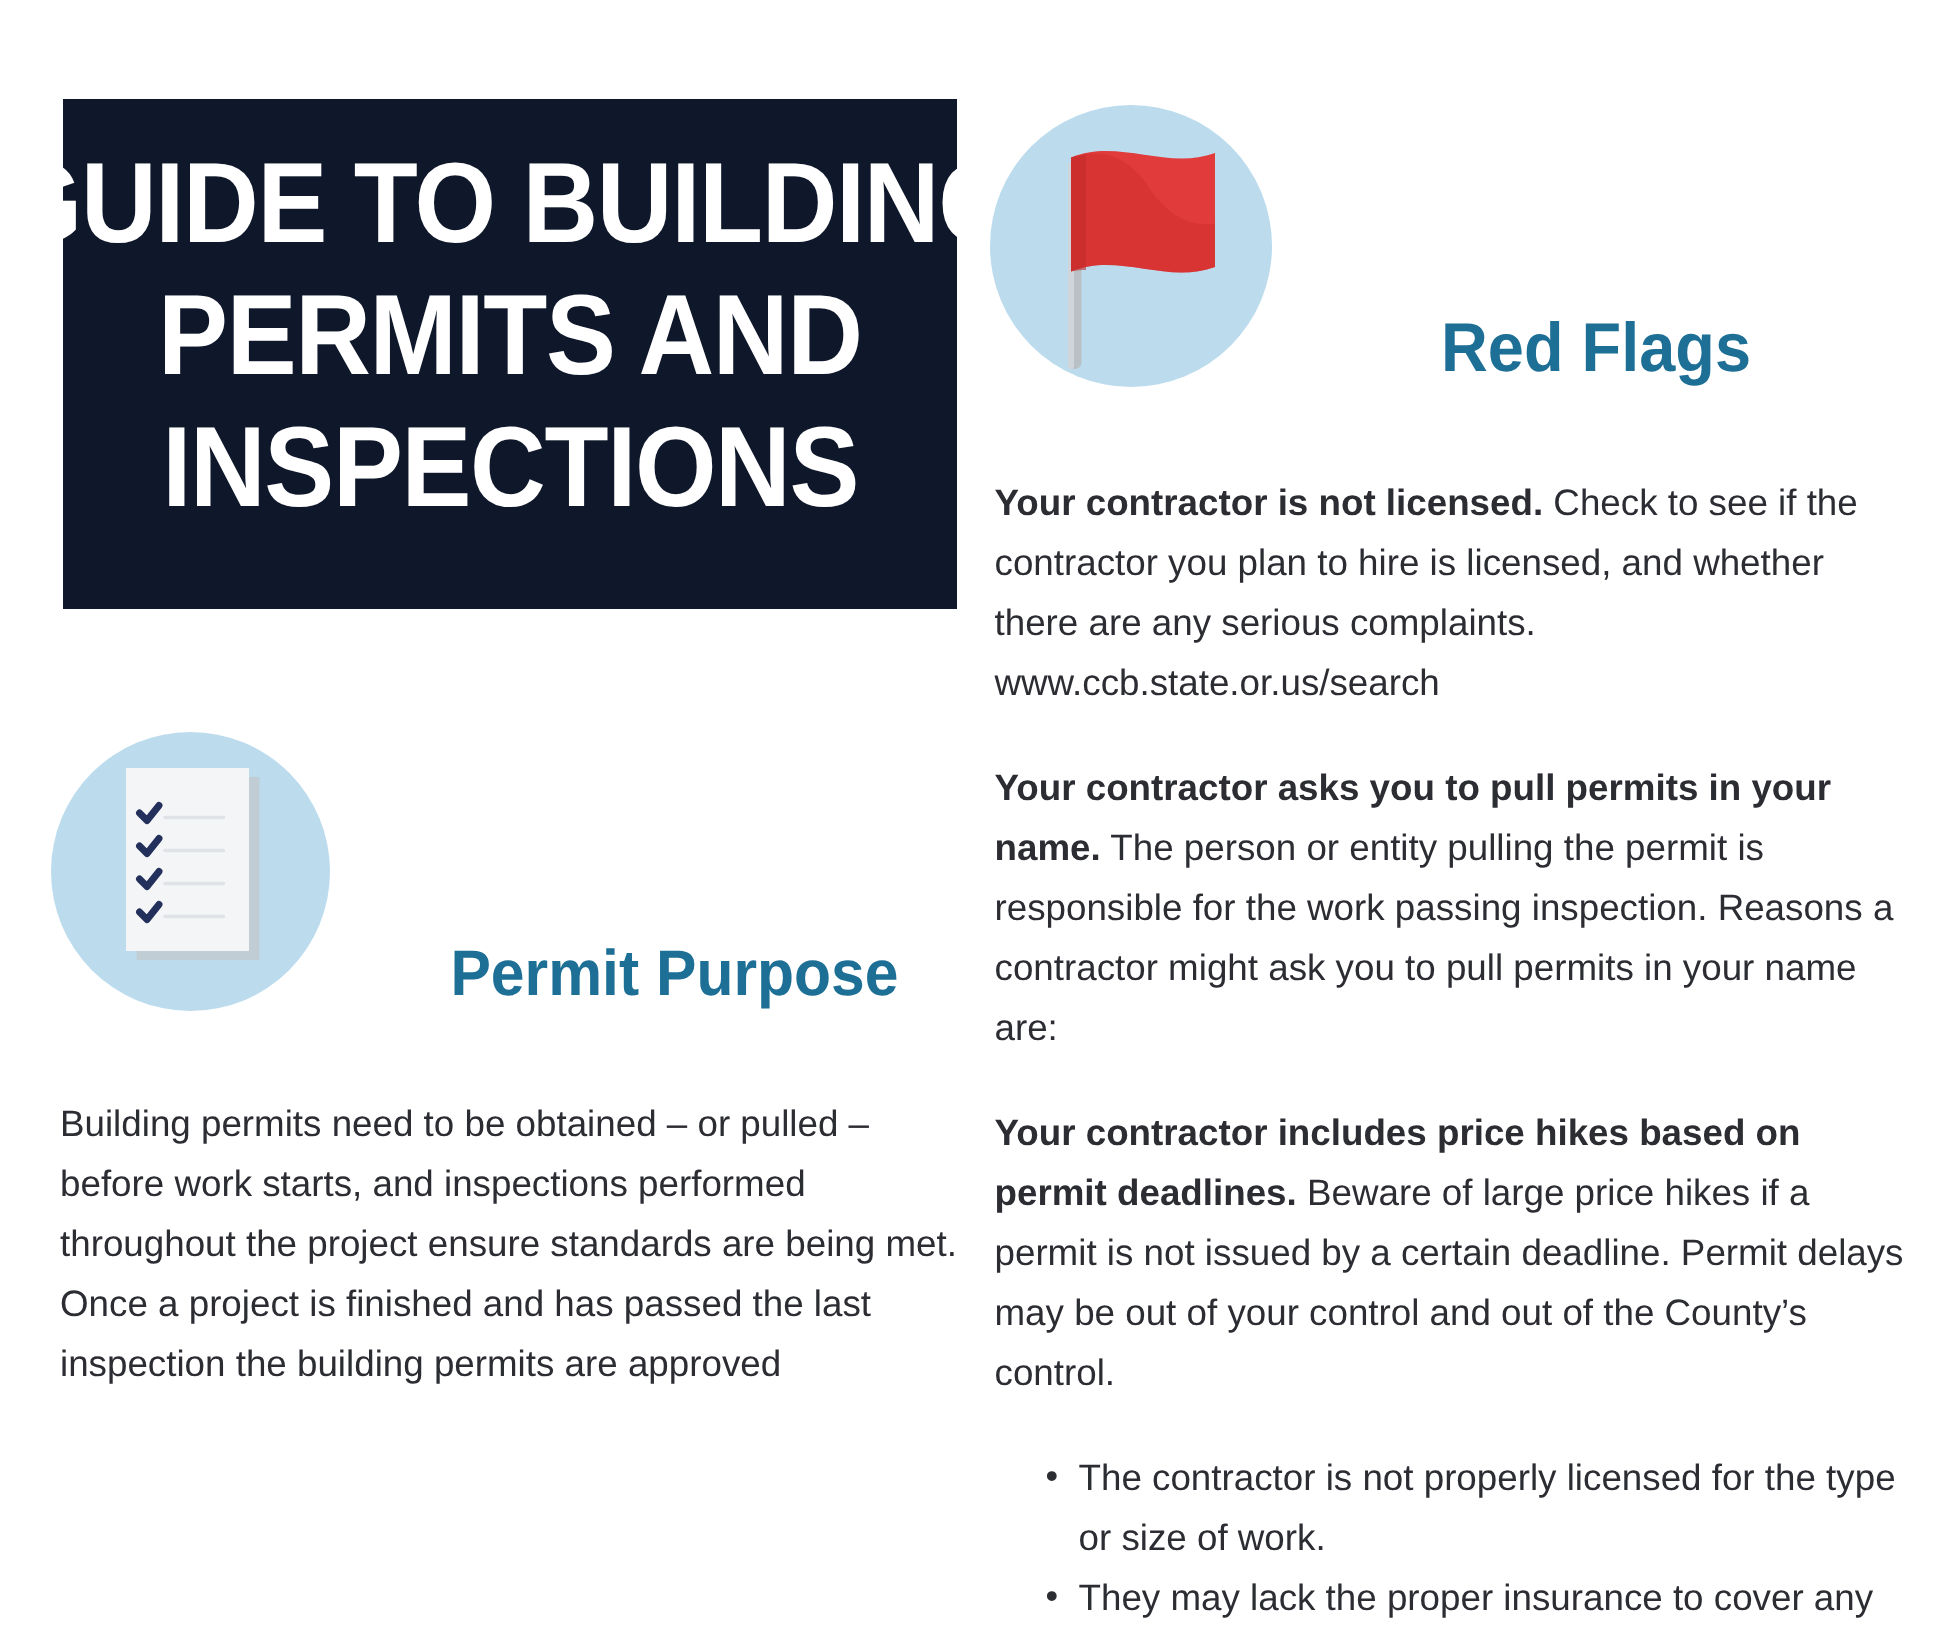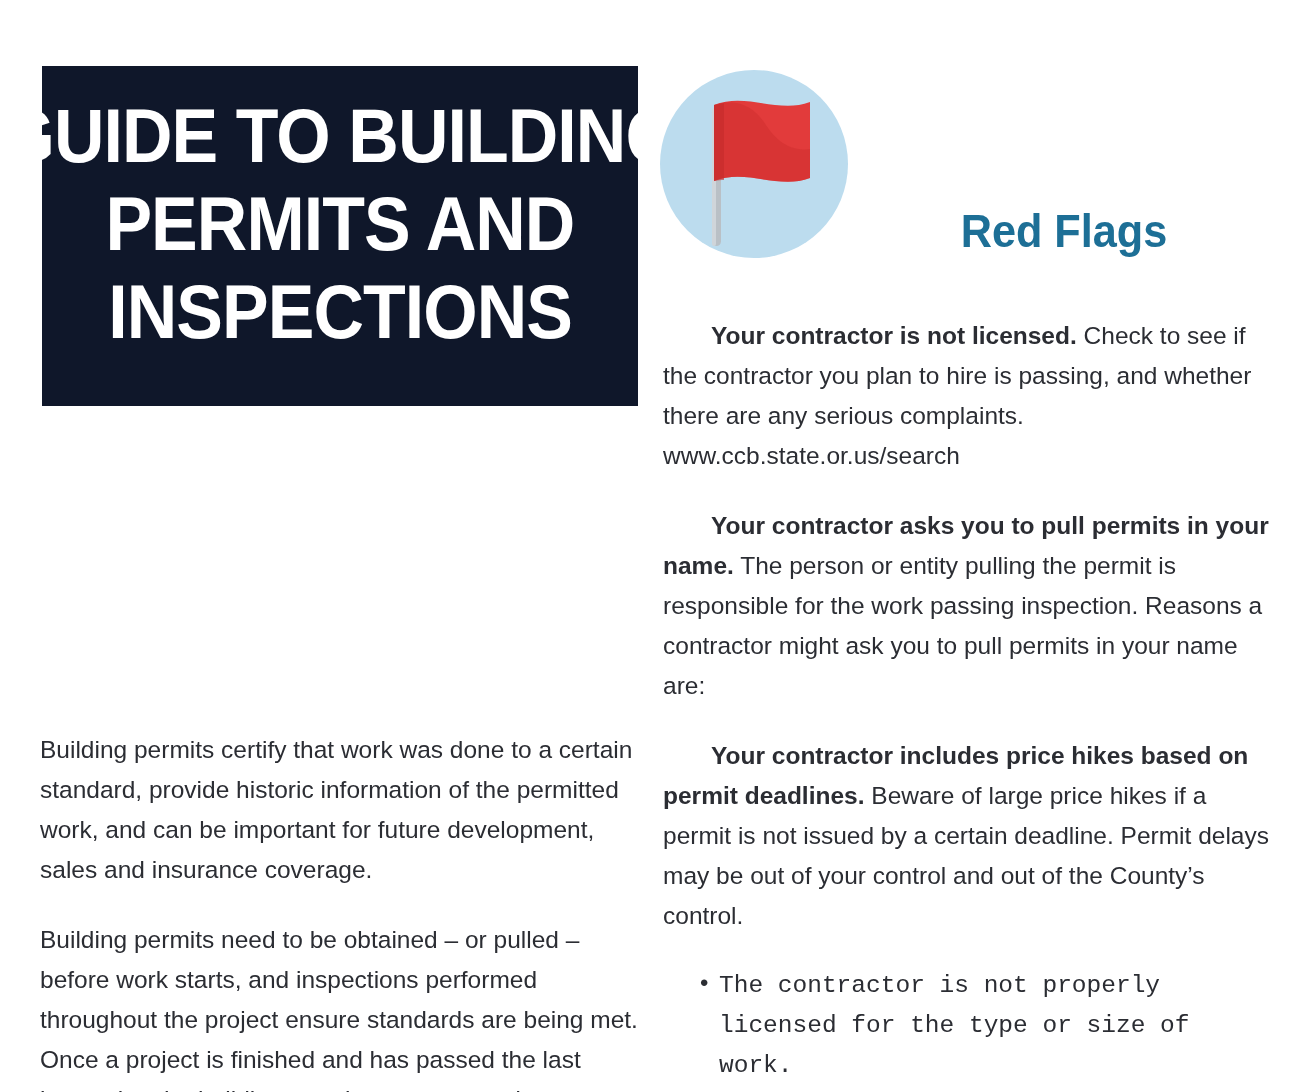--- a/index.html
+++ b/index.html
@@ -113,32 +113,31 @@
     top: 730px;
     width: 600px;
   }
   .body-col.right {
     left: 663px;
     top: 316px;
     width: 608px;
   }
   .para { margin-bottom: 30px; }
   .para:last-child { margin-bottom: 0; }
-  .para b { font-weight: bold; margin-left: 48px; }
+  .para b { font-weight: bold; }
 
   .bullets {
     list-style: none;
     margin-top: 2px;
     padding-left: 34px;
   }
   .bullets li {
     position: relative;
     padding-left: 22px;
     margin-bottom: 0px;
-    font-family: Liberation Mono, monospace;
   }
   .bullets li::before {
     content: "\2022";
     position: absolute;
     left: 0;
     top: -1px;
     font-size: 24px;
     color: #2b2d33;
   }
 
@@ -184,37 +183,61 @@
 
         <path d="M54 35 C 58 34, 61 34, 64 33 L 64 110 C 61 110, 58 110, 54 111 Z" fill="#c52b2c" opacity="0.6"></path>
       </svg>
     </div>
     <div class="section-title">Red Flags</div>
   </div>
 
   <div class="body-col right">
 
     <p class="para">
-      <b>Your contractor is not licensed.</b><span> Check to see if the contractor you plan to hire is passing, and whether there are any serious complaints. www.ccb.state.or.us/search</span>
+      <b>Your contractor is not licensed.</b><span> Check to see if the contractor you plan to hire is licensed, and whether there are any serious complaints. www.ccb.state.or.us/search</span>
     </p>
 
     <p class="para">
       <b>Your contractor asks you to pull permits in your name.</b><span> The person or entity pulling the permit is responsible for the work passing inspection. Reasons a contractor might ask you to pull permits in your name are:</span>
     </p>
 
     <p class="para">
       <b>Your contractor includes price hikes based on permit deadlines.</b><span> Beware of large price hikes if a permit is not issued by a certain deadline. Permit delays may be out of your control and out of the County’s control.</span>
     </p>
 
     <ul class="bullets">
       <li>The contractor is not properly licensed for the type or size of work.</li>
       <li>They may lack the proper insurance to cover any mishaps or injuries.</li>
 
     </ul>
   </div>
 
+  <div class="head-row permit">
+    <div class="icon-circle">
+      <svg class="clip-svg" viewBox="0 0 188 188">
+
+        <rect x="57" y="30" width="82" height="122" fill="#c3c8cc" opacity="0.75"></rect>
+
+        <rect x="50" y="24" width="82" height="122" fill="#f4f5f7"></rect>
+
+        <g stroke="#dfe2e6" stroke-width="2.4" stroke-linecap="round">
+          <line x1="76" y1="57" x2="115" y2="57"></line>
+          <line x1="76" y1="79" x2="115" y2="79"></line>
+          <line x1="76" y1="101" x2="115" y2="101"></line>
+          <line x1="76" y1="123" x2="115" y2="123"></line>
+        </g>
+
+        <g fill="none" stroke="#23305c" stroke-width="4.6" stroke-linecap="round" stroke-linejoin="round">
+          <path d="M59 54 l5 5 l8 -10"></path>
+          <path d="M59 76 l5 5 l8 -10"></path>
+          <path d="M59 98 l5 5 l8 -10"></path>
+          <path d="M59 120 l5 5 l8 -10"></path>
+        </g>
+      </svg>
+    </div>
+    <div class="section-title">Permit Purpose</div>
+  </div>
 
   <div class="body-col left">
-    <p class="para">Building permits certify that work was done to a certain standard, provide historic information of the permitted work, and can be important for future development, sales and insurance coverage.</p>
     <p class="para">Building permits need to be obtained – or pulled – before work starts, and inspections performed throughout the project ensure standards are being met. Once a project is finished and has passed the last inspection the building permits are approved</p>
   </div>
 
 </div>
 
 </body></html>

